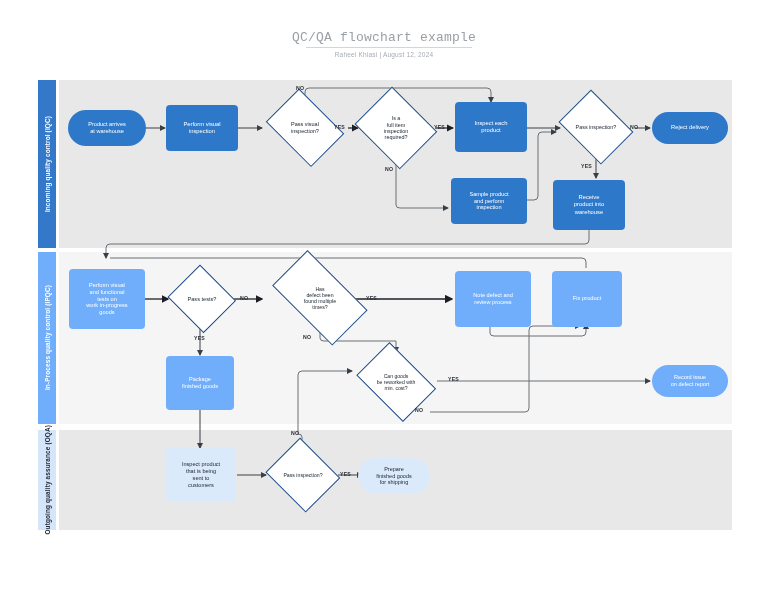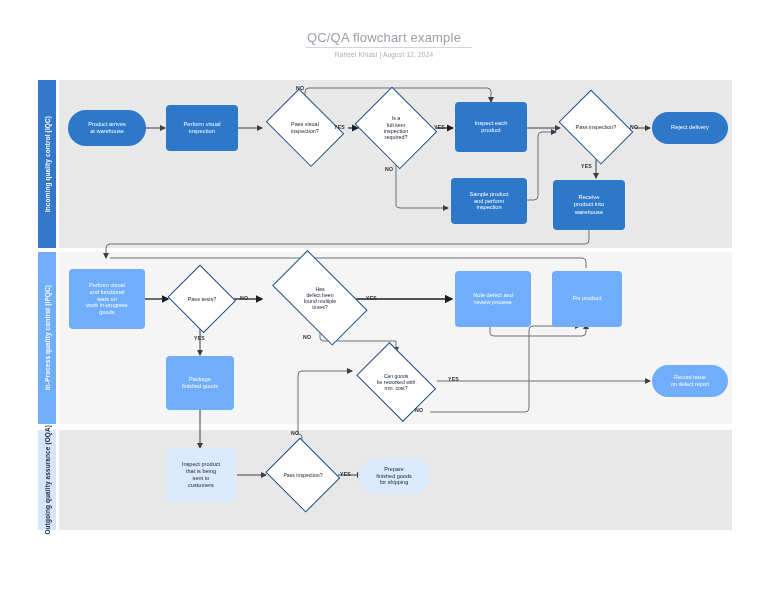--- a/index.html
+++ b/index.html
@@ -6,21 +6,21 @@
   body{
     width:768px;height:594px;background:#ffffff;
     font-family:"Liberation Sans", sans-serif;
     overflow:hidden;position:relative;
   }
   #root{position:absolute;left:0;top:0;width:768px;height:594px;}
 
   
   .title{
     position:absolute;left:0;top:30px;width:768px;text-align:center;
-    font-size:13px;color:#9aa0a6;letter-spacing:.2px;
+    font-size:13px;color:#9aa0a6;letter-spacing:.2px;font-family:Liberation Mono, monospace;
   }
   .title-underline{
     position:absolute;left:306px;top:47px;width:166px;height:1px;background:#d2d5d9;
   }
   .subtitle{
     position:absolute;left:0;top:51px;width:768px;text-align:center;
     font-size:6.5px;color:#a7acb2;letter-spacing:.2px;
   }
   .lane-head{
     position:absolute;width:18px;

